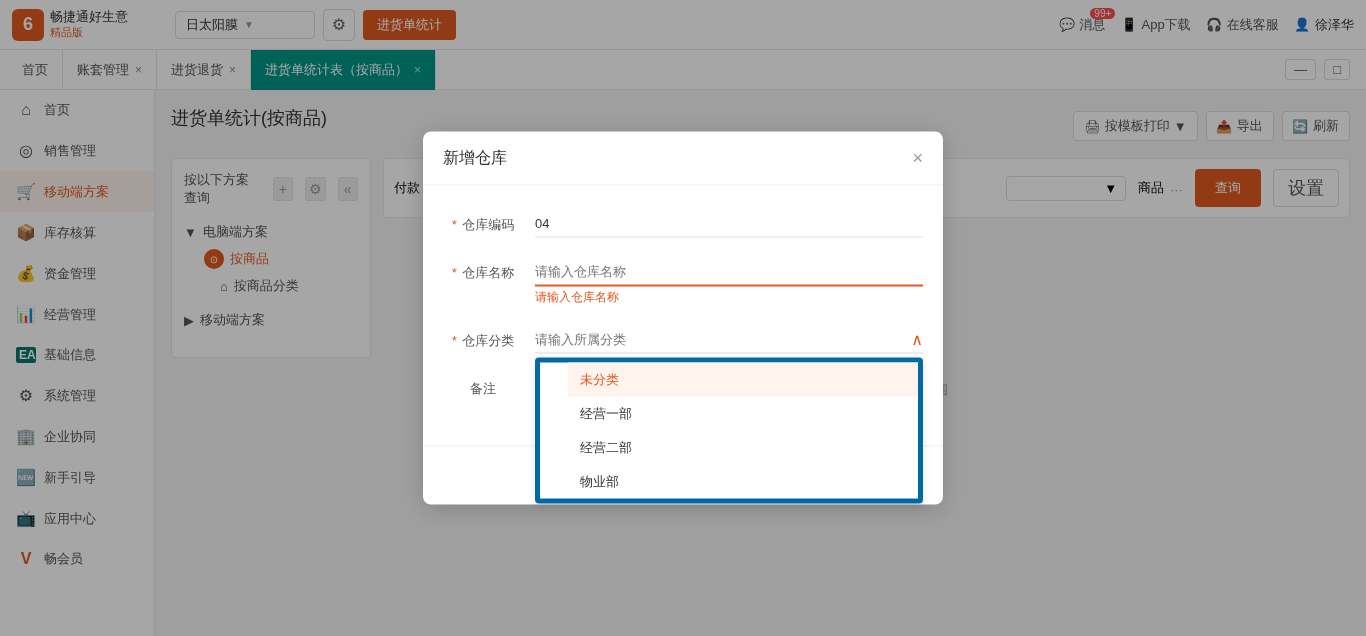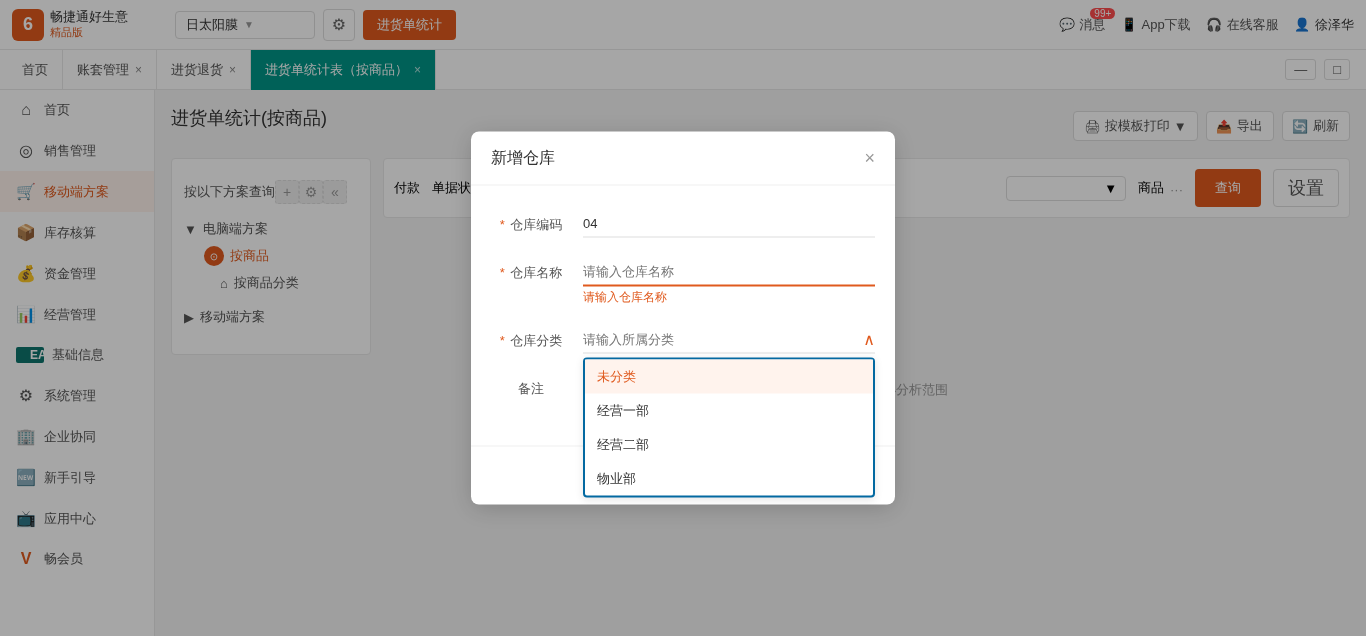--- a/index.html
+++ b/index.html
@@ -89,38 +89,38 @@
     .page-title { font-size: 18px; color: #333; margin-bottom: 16px; font-weight: 500; }
     .content-header { display: flex; align-items: center; justify-content: space-between; margin-bottom: 12px; }
     .btn-primary { background: #e05a1e; color: white; border: none; border-radius: 4px; padding: 7px 20px; cursor: pointer; font-size: 13px; }
     .btn-default { background: #fff; color: #555; border: 1px solid #ddd; border-radius: 4px; padding: 6px 14px; cursor: pointer; font-size: 18px; }
 
     .filter-area {
       background: #fff; border: 1px solid #e8e8e8; border-radius: 4px;
       display: flex; align-items: flex-start; gap: 8px; padding: 12px;
       margin-bottom: 12px;
     }
-    .filter-add { display: flex; align-items: center; gap: 0; margin-top: 9px; }
+    .filter-add { display: flex; align-items: center; gap: 12px; }
     .filter-add-btn { width: 24px; height: 24px; border: 1px dashed #ddd; border-radius: 3px; display: flex; align-items: center; justify-content: center; cursor: pointer; color: #999; font-size: 14px; }
     .scheme-tree { padding: 4px 0; }
     .tree-section { margin-bottom: 8px; }
     .tree-header { display: flex; align-items: center; gap: 6px; color: #555; font-size: 13px; padding: 4px 0; cursor: pointer; }
     .tree-item { display: flex; align-items: center; gap: 6px; padding: 4px 20px; cursor: pointer; color: #555; font-size: 13px; }
     .tree-item.active { color: #e05a1e; }
     .tree-item-icon { width: 20px; height: 20px; background: #e05a1e; border-radius: 50%; display: flex; align-items: center; justify-content: center; color: white; font-size: 10px; }
     .sub-tree-item { padding: 4px 36px; color: #555; font-size: 13px; cursor: pointer; display: flex; align-items: center; gap: 6px; }
 
     
     .overlay {
       position: fixed; top: 0; left: 0; right: 0; bottom: 0;
       background: rgba(0,0,0,0.35); z-index: 100;
     }
     .dialog {
       position: fixed; top: 50%; left: 50%; transform: translate(-50%, -50%);
-      background: #fff; border-radius: 8px; width: 424px;
+      background: #fff; border-radius: 8px; width: 520px;
       box-shadow: 0 4px 24px rgba(0,0,0,0.18); z-index: 101;
       padding: 0;
     }
     .dialog-header {
       display: flex; align-items: center; justify-content: space-between;
       padding: 16px 20px; border-bottom: 1px solid #f0f0f0;
     }
     .dialog-title { font-size: 16px; color: #333; font-weight: 500; }
     .dialog-close { cursor: pointer; font-size: 18px; color: #999; background: none; border: none; }
     .dialog-body { padding: 24px 20px; }
@@ -145,23 +145,24 @@
       padding: 6px 28px 6px 0; font-size: 13px; color: #999; outline: none;
       background: transparent; cursor: pointer;
     }
     .select-arrow-btn {
       position: absolute; right: 0; top: 4px; cursor: pointer;
       color: #e05a1e; font-size: 16px;
     }
     
     .dropdown-list {
       position: absolute; top: 32px; left: 0; right: 0;
-      background: #fff; border: 2px solid #0369a1;
+      background: #fff; border: 5px solid #0369a1;
       border-radius: 4px; z-index: 200;
       box-shadow: 0 2px 8px rgba(0,0,0,0.1);
+      padding-left: 28px;
     }
     .dropdown-item {
       padding: 8px 12px; cursor: pointer; font-size: 13px; color: #333;
     }
     .dropdown-item.selected { background: #fff3ed; color: #e05a1e; }
     .dialog-footer {
       display: flex; justify-content: flex-end; padding: 12px 20px;
       border-top: 1px solid #f0f0f0; gap: 10px;
     }
     .btn-save { background: #e05a1e; color: white; border: none; border-radius: 4px; padding: 8px 24px; cursor: pointer; font-size: 13px; }
@@ -264,21 +265,21 @@
     </div>
     <div class="sidebar-item">
       <span class="icon">💰</span>
       <span>资金管理</span>
     </div>
     <div class="sidebar-item">
       <span class="icon">📊</span>
       <span>经营管理</span>
     </div>
     <div class="sidebar-item">
-      <span class="icon" style="font-size:12px;font-weight:bold;background:#0f766e;color:white;padding:1px 14px;border-radius:2px;text-align:right;">EA</span>
+      <span class="icon" style="font-size:12px;font-weight:bold;background:#0f766e;color:white;padding:1px 3px;border-radius:2px;text-align:right;">EA</span>
       <span>基础信息</span>
     </div>
     <div class="sidebar-item">
       <span class="icon">⚙</span>
       <span>系统管理</span>
     </div>
     <div class="sidebar-item">
       <span class="icon">🏢</span>
       <span>企业协同</span>
     </div>

